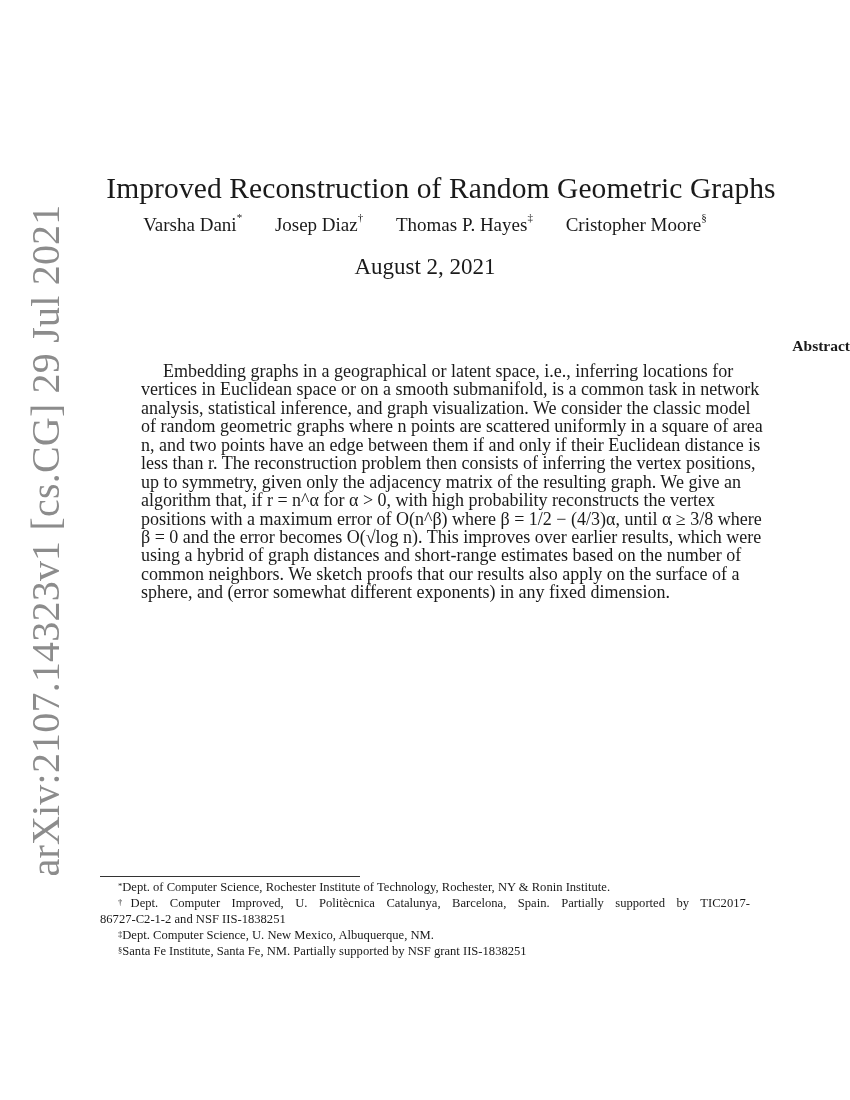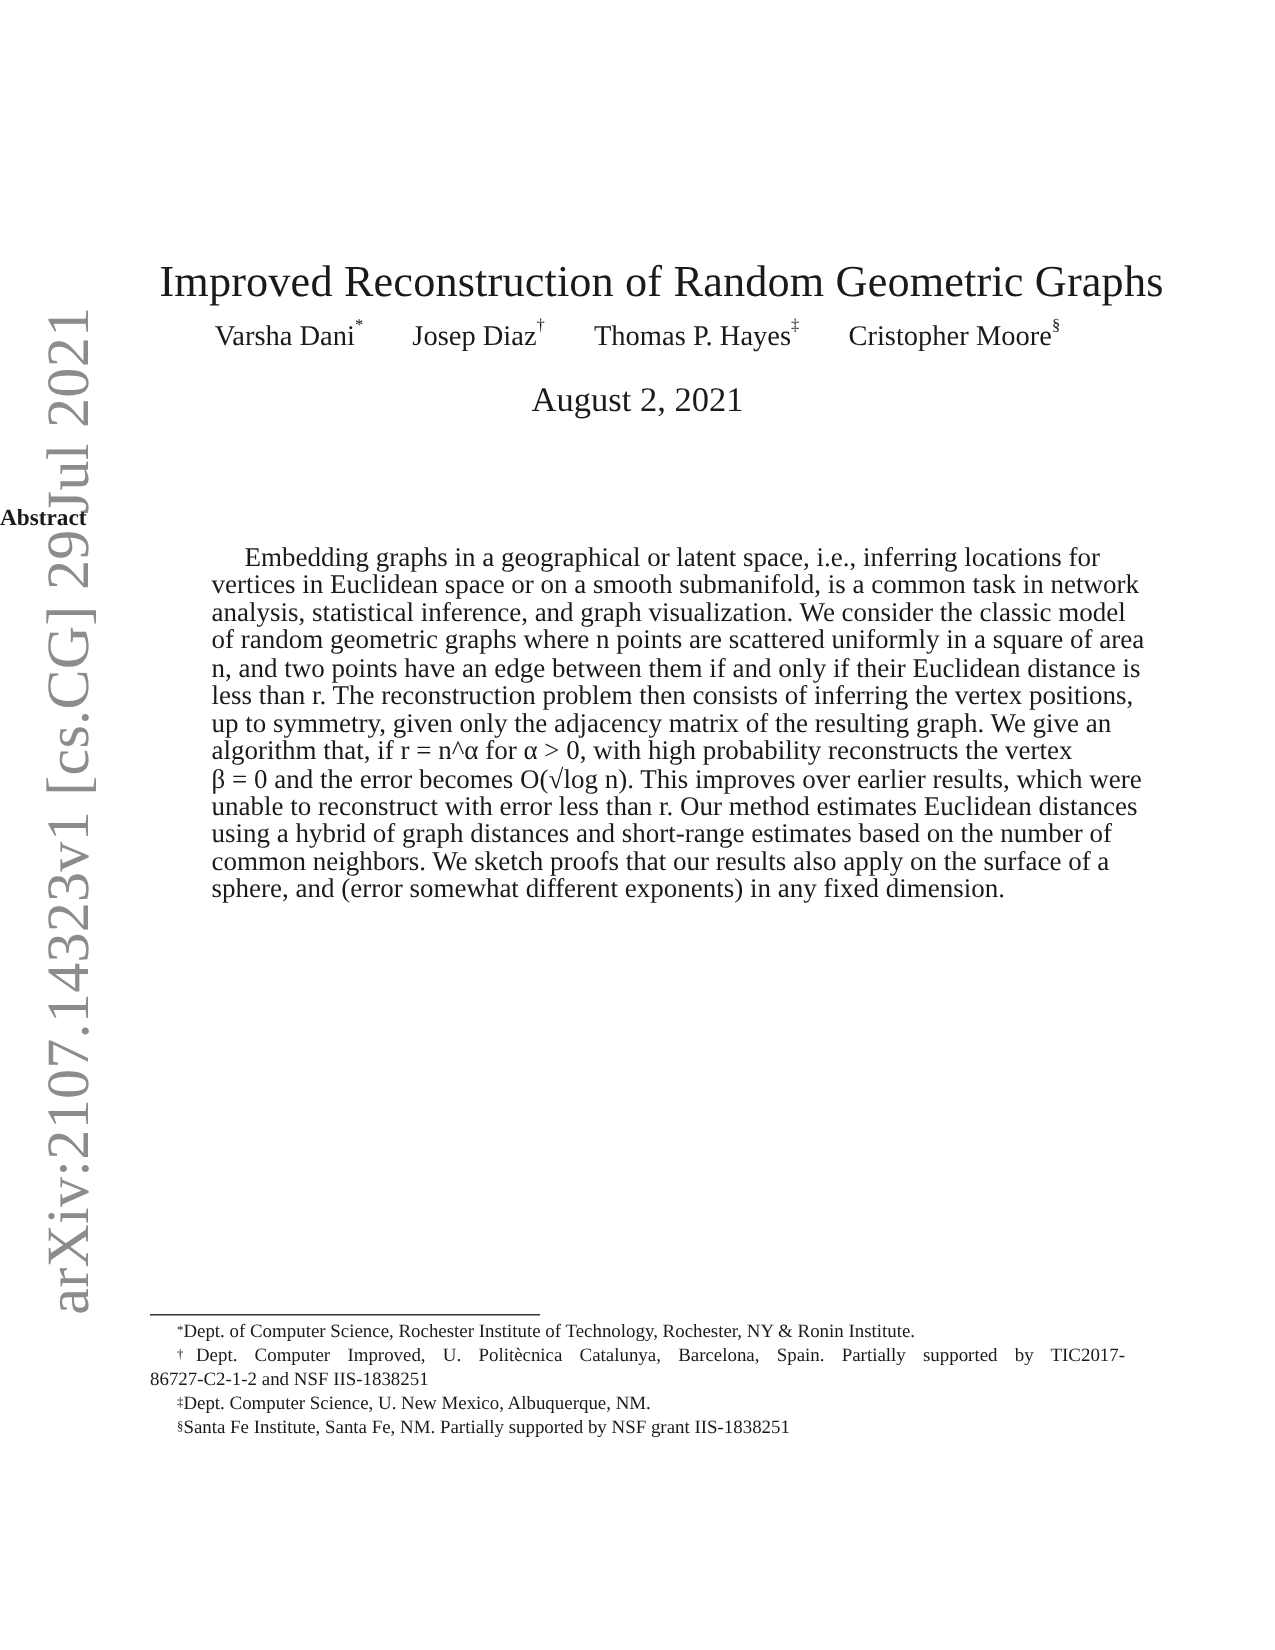--- a/index.html
+++ b/index.html
@@ -23,21 +23,21 @@
       position: absolute; left: 0; width: 850px; top: 214px; text-align: center;
       font-family: "Liberation Serif", serif; font-size: 19px;
     }
     #authors .author { display: inline-block; margin: 0 14px; }
     #authors sup { font-size: 11px; vertical-align: top; position: relative; top: -3px; }
     #date {
       position: absolute; left: 0; width: 850px; top: 254px; text-align: center;
       font-family: "Liberation Serif", serif; font-size: 23px;
     }
     #abstract-heading {
-      position: absolute; left: 0; width: 850px; top: 337px; text-align: left;
+      position: absolute; left: 0; width: 850px; top: 337px; text-align: right;
       font-family: "Liberation Serif", serif; font-size: 15.5px; font-weight: bold; margin: 0;
     }
     #abstract-body {
       position: absolute; left: 141px; width: 568px; top: 362px;
       font-family: "Liberation Serif", serif; font-size: 18px; line-height: 18.45px;
       text-align: justify;
     }
     #abstract-body .line { display: block; text-align: justify; text-align-last: justify; white-space: nowrap; height: 18.45px; }
     #abstract-body .line.first { text-indent: 22px; }
     #abstract-body .line.last { text-align-last: left; }
@@ -76,22 +76,22 @@
 
 <div id="abstract-body">
   <span class="line first">Embedding graphs in a geographical or latent space, i.e., inferring locations for</span>
   <span class="line">vertices in Euclidean space or on a smooth submanifold, is a common task in network</span>
   <span class="line">analysis, statistical inference, and graph visualization.  We consider the classic model</span>
   <span class="line">of random geometric graphs where n points are scattered uniformly in a square of area</span>
   <span class="line">n, and two points have an edge between them if and only if their Euclidean distance is</span>
   <span class="line">less than r. The reconstruction problem then consists of inferring the vertex positions,</span>
   <span class="line">up to symmetry, given only the adjacency matrix of the resulting graph.  We give an</span>
   <span class="line">algorithm that, if r = n^α for α &gt; 0, with high probability reconstructs the vertex</span>
+  <span class="line">positions with a maximum error of O(n^β) where β = 1/2 − (4/3)α, until α ≥ 3/8 where</span>
   <span class="line">β = 0 and the error becomes O(√log n). This improves over earlier results, which were</span>
-  <span class="line">unable to reconstruct with error less than r. Our method estimates Euclidean distances</span>
   <span class="line">using a hybrid of graph distances and short-range estimates based on the number of</span>
   <span class="line">common neighbors.  We sketch proofs that our results also apply on the surface of a</span>
   <span class="line last">sphere, and (error somewhat different exponents) in any fixed dimension.</span>
 </div>
 
 <div id="footnote-rule"></div>
 
 <div id="footnotes">
   <span class="fn indent"><sup>*</sup><span>Dept. of Computer Science, Rochester Institute of Technology, Rochester, NY &amp; Ronin Institute.</span></span>
   <span class="fn indent justify"><sup>†</sup><span>Dept. Computer Improved, U. Politècnica Catalunya, Barcelona, Spain. Partially supported by TIC2017-</span></span>

